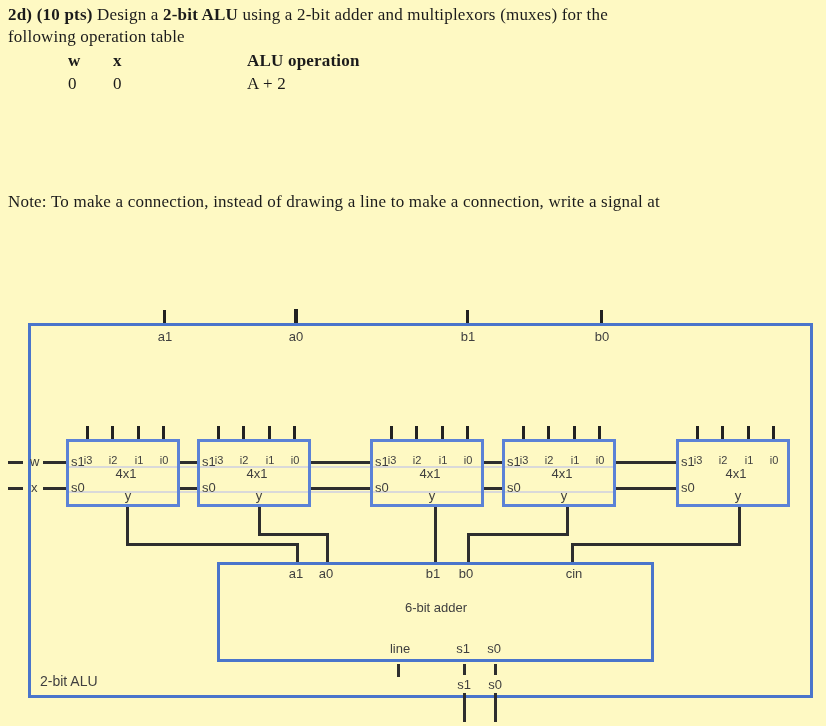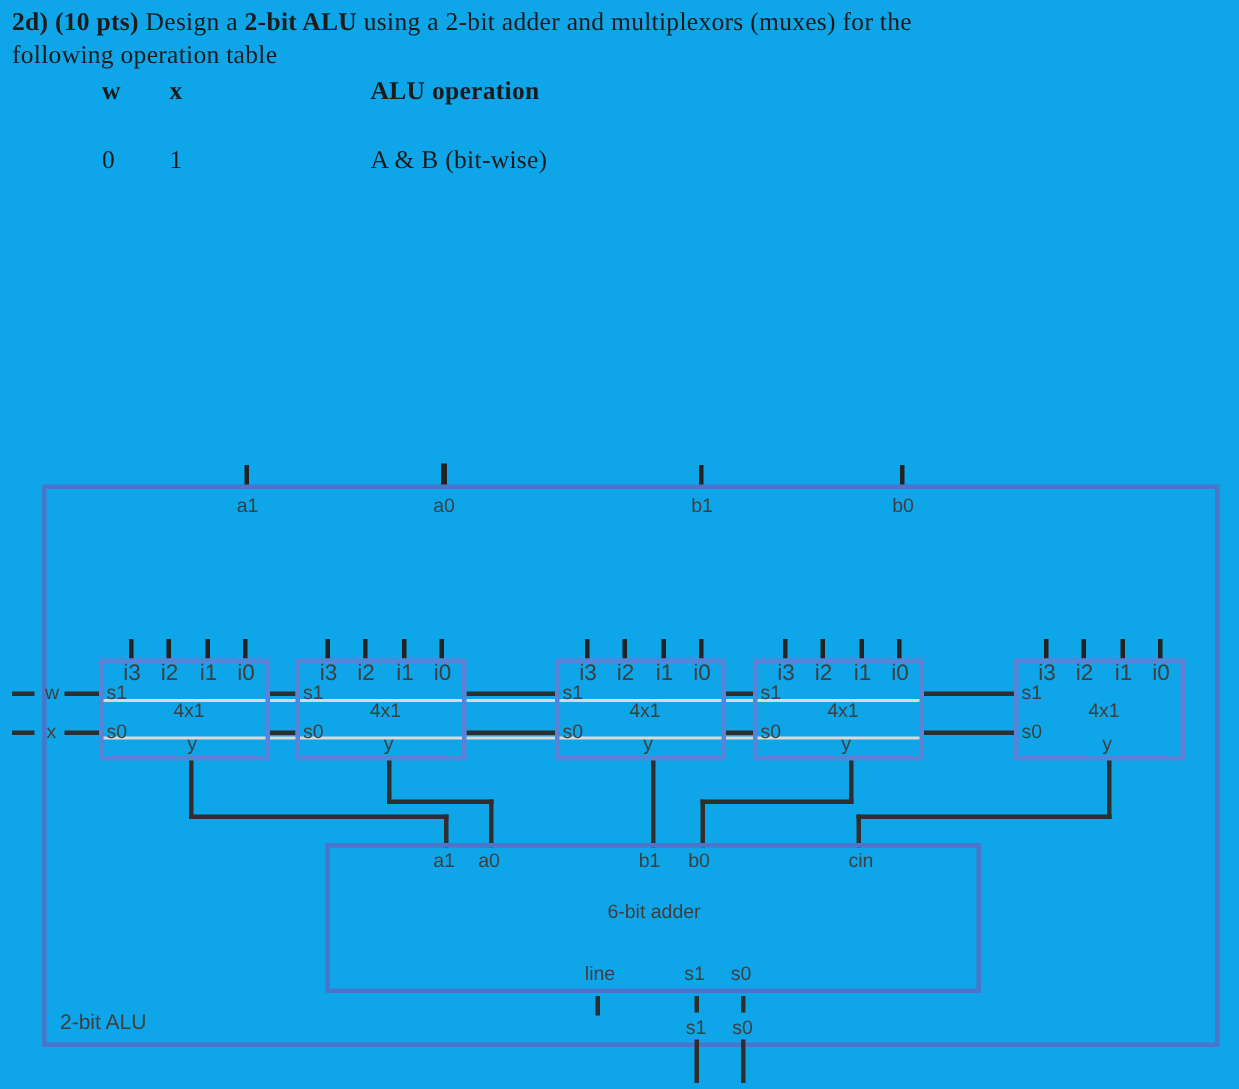--- a/index.html
+++ b/index.html
@@ -1,51 +1,52 @@
 <!DOCTYPE html>
 <html><head>
 <meta charset="utf-8">
 <style>
   html,body{margin:0;padding:0;background:#ffffff;}
-  #canvas{position:relative;width:826px;height:726px;background:#0ea5e9;overflow:hidden;
+  #canvas{position:relative;width:826px;height:726px;background:#fef9c3;overflow:hidden;
           font-family:"Liberation Sans",sans-serif;}
   
   .doc{position:absolute;font-family:"Liberation Serif",serif;color:#1b1b1b;
        font-size:17px;line-height:22px;white-space:nowrap;letter-spacing:0.2px;}
   .b{font-weight:bold;}
   .tcol1{display:inline-block;width:45px;}
   .tcol2{display:inline-block;width:134px;}
   
   .wire{position:absolute;background:#2e2e2e;}
   .gwire{position:absolute;background:#d9d9d9;height:2px;}
   .tick{position:absolute;width:3px;height:13px;background:#222;}
   .bbox{position:absolute;border:3px solid #4a75cb;box-sizing:border-box;background:transparent;}
   .dl{position:absolute;font-size:13px;line-height:14px;color:#3f3f3f;white-space:nowrap;}
   .c{transform:translateX(-50%);}
   .mux{position:absolute;width:114px;height:68px;}
   .mux .frame{position:absolute;left:0;top:0;right:0;bottom:0;border:3px solid #5b82d6;box-sizing:border-box;}
-  .mux .il{position:absolute;top:3px;font-size:15px;line-height:14px;color:#3f3f3f;transform:translateX(-50%);}
+  .mux .il{position:absolute;top:14px;font-size:11px;line-height:14px;color:#3f3f3f;transform:translateX(-50%);}
 </style>
 </head>
 <body>
 
 <div id="canvas">
 
   <div class="doc" style="left:8px;top:4px;">
     <span class="b">2d) (10 pts)</span><span> Design a </span><span class="b">2-bit ALU</span><span> using a 2-bit adder and multiplexors (muxes) for the</span>
   </div>
   <div class="doc" style="left:68px;top:50px;">
     <span class="tcol1 b">w</span><span class="tcol2 b">x</span><span class="b">ALU operation</span>
   </div>
 
   <div class="doc" style="left:8px;top:26px;">following operation table</div>
-  <div class="doc" style="left:68px;top:96px;">
-    <span class="tcol1">0</span><span class="tcol2">1</span><span>A &amp; B (bit-wise)</span>
+  <div class="doc" style="left:68px;top:73px;">
+    <span class="tcol1">0</span><span class="tcol2">0</span><span>A + 2</span>
   </div>
 
+  <div class="doc" style="left:8px;top:191px;">Note: To make a connection, instead of drawing a line to make a connection, write a signal at</div>
 
   <div class="gwire" style="left:68px;top:466px;width:548px;"></div>
   <div class="gwire" style="left:68px;top:491px;width:548px;"></div>
 
   <div class="bbox" style="left:28px;top:323px;width:785px;height:375px;"></div>
   <div class="dl" style="left:40px;top:674px;font-size:14px;">2-bit ALU</div>
 
   <div class="tick" style="left:163px;top:310px;"></div>
   <div class="tick" style="left:294px;top:309px;width:4px;height:14px;"></div>
   <div class="tick" style="left:466px;top:310px;"></div>

